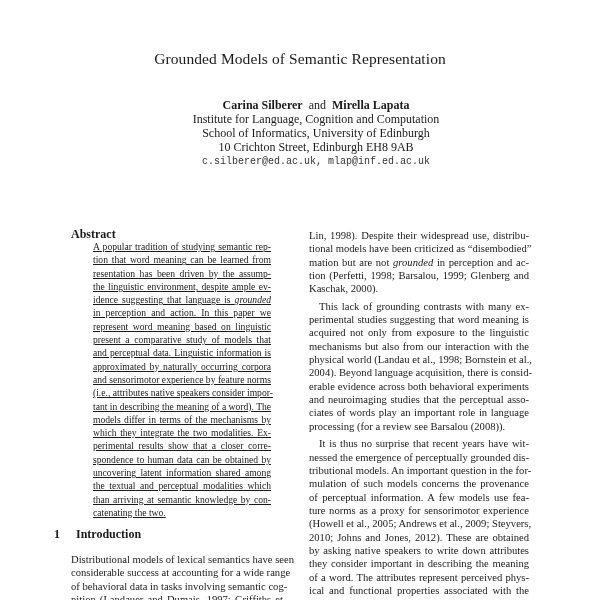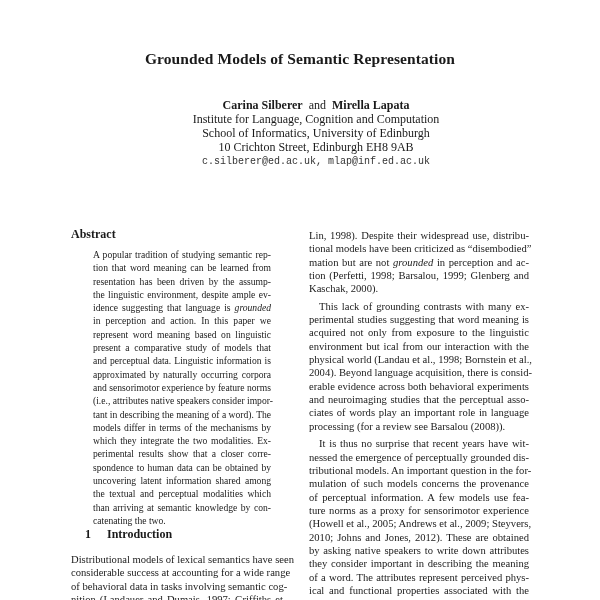--- a/index.html
+++ b/index.html
@@ -4,46 +4,46 @@
 <style>
   html, body { margin: 0; padding: 0; }
   body {
     width: 600px; height: 600px; overflow: hidden;
     background: #ffffff; position: relative;
     font-family: "Liberation Serif", "DejaVu Serif", serif;
     color: #1a1a1a;
   }
   .title {
     position: absolute; top: 50px; left: 0; width: 600px;
-    text-align: center; font-weight: bold; font-size: 15.5px; letter-spacing: 0.1px;
+    text-align: center; font-weight: normal; font-size: 15.5px; letter-spacing: 0.1px;
   }
   .authors-block {
     position: absolute; top: 99px; left: 0; width: 600px;
     text-align: center; font-size: 12px; line-height: 13.9px; padding-left: 16px;
   }
   .authors-block .names b { font-weight: bold; }
   .authors-block .mono {
     font-family: "Liberation Mono", "DejaVu Sans Mono", monospace;
     font-size: 10px; color: #333;
   }
   .abstract-heading {
     position: absolute; top: 227px; left: 71px; width: 212px;
     font-weight: bold; font-size: 12px;
   }
   .abstract-body {
-    position: absolute; top: 248px; left: 93px; width: 178px;
-    font-size: 9.6px; line-height: 13.3px; text-align: justify;
+    position: absolute; top: 240px; left: 93px; width: 178px;
+    font-size: 9.6px; line-height: 13.3px; text-align: justify; text-decoration: underline;
   }
   .abstract-body .ln, .col .ln {
     display: block; white-space: nowrap; text-align: justify;
     text-align-last: justify;
   }
   .abstract-body .ln.last, .col .ln.last { text-align-last: left; }
   .section-heading {
-    position: absolute; top: 527px; left: 85px; font-weight: bold; font-size: 12px;
+    position: absolute; top: 527px; left: 54px; font-weight: bold; font-size: 12px;
   }
   .section-heading .num { display: inline-block; width: 22px; }
   .col {
     position: absolute; font-size: 10.6px; line-height: 13.35px;
   }
   .col-left { top: 553px; left: 71px; width: 212px; }
   .col-right { top: 229px; left: 309px; width: 220px; }
   .ln.indent { text-indent: 10px; }
   .para-gap { height: 4px; }
   em { font-style: italic; }
@@ -105,21 +105,21 @@
 <div class="col col-right">
   <span class="ln">Lin, 1998).  Despite their widespread use, distribu-</span>
   <span class="ln">tional models have been criticized as “disembodied”</span>
   <span class="ln"><span>mation but are not </span><em>grounded</em><span> in perception and ac-</span></span>
   <span class="ln">tion (Perfetti, 1998; Barsalou, 1999; Glenberg and</span>
   <span class="ln last">Kaschak, 2000).</span>
   <div class="para-gap"></div>
   <span class="ln indent">This lack of grounding contrasts with many ex-</span>
   <span class="ln">perimental studies suggesting that word meaning is</span>
   <span class="ln">acquired not only from exposure to the linguistic</span>
-  <span class="ln">environment but ical from our interaction with the</span>
+  <span class="ln">mechanisms but also from our interaction with the</span>
   <span class="ln">physical world (Landau et al., 1998; Bornstein et al.,</span>
   <span class="ln">2004). Beyond language acquisition, there is consid-</span>
   <span class="ln">erable evidence across both behavioral experiments</span>
   <span class="ln">and neuroimaging studies that the perceptual asso-</span>
   <span class="ln">ciates of words play an important role in language</span>
   <span class="ln last">processing (for a review see Barsalou (2008)).</span>
   <div class="para-gap"></div>
   <span class="ln indent">It is thus no surprise that recent years have wit-</span>
   <span class="ln">nessed the emergence of perceptually grounded dis-</span>
   <span class="ln">tributional models. An important question in the for-</span>

